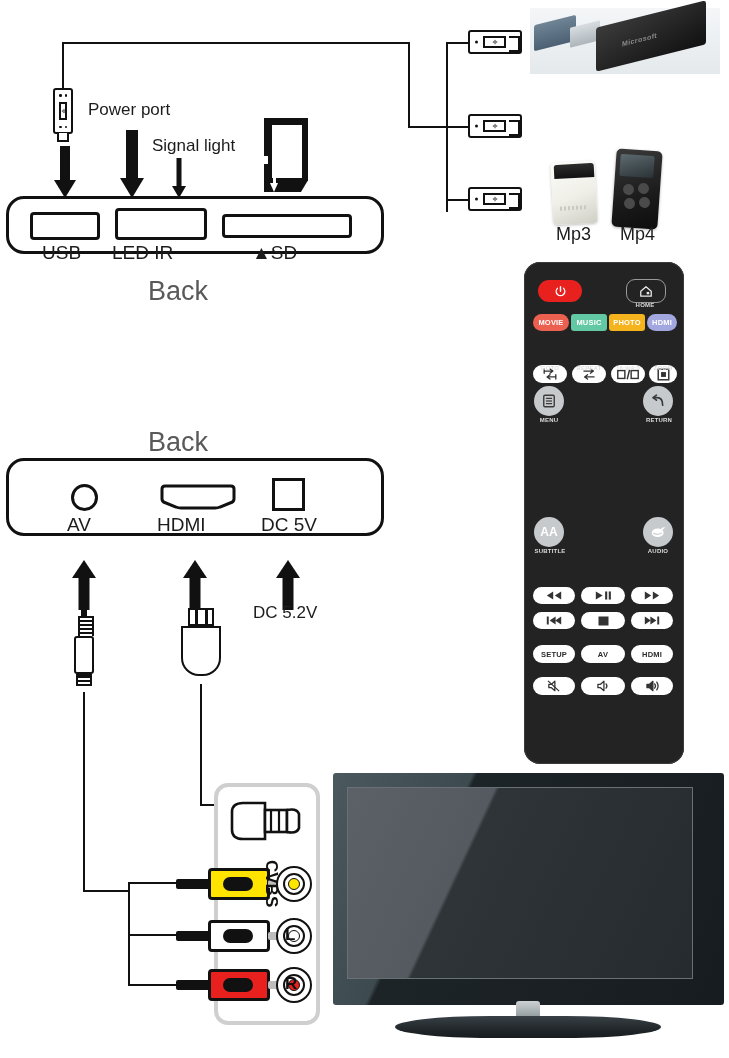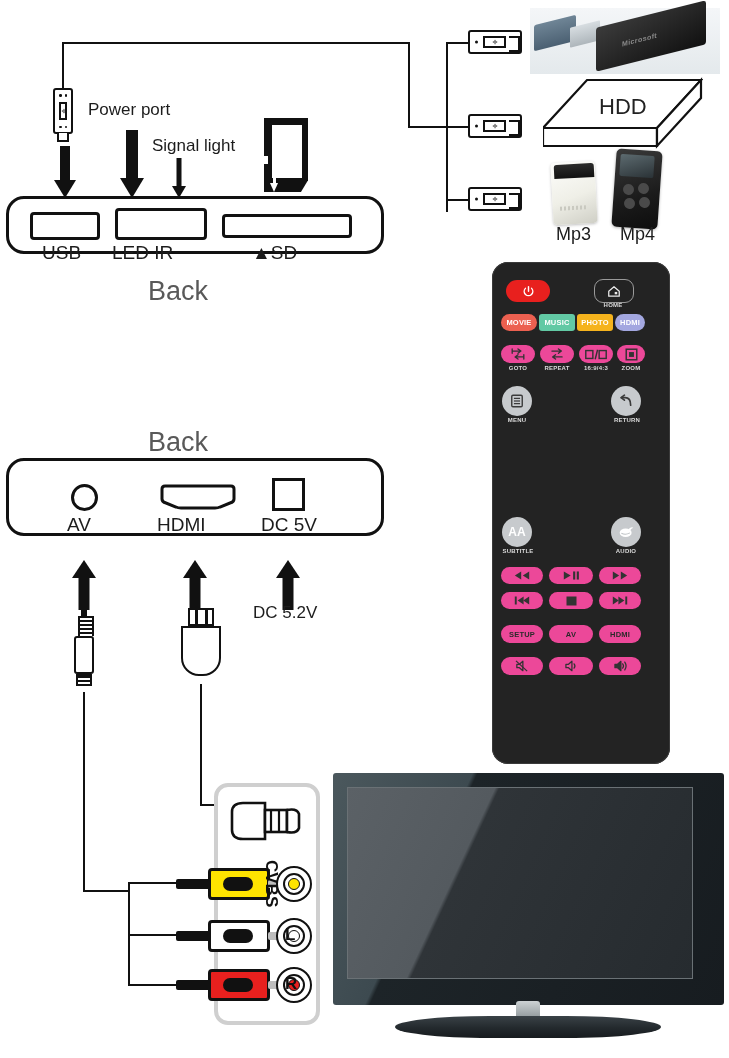--- a/index.html
+++ b/index.html
@@ -37,21 +37,21 @@
   .usbplug{position:absolute;border:2.5px solid #111;border-radius:3px;background:#fff;box-sizing:border-box;
            display:flex;align-items:center;justify-content:center;}
   .usbplug .sym{font-size:9px;line-height:1;color:#111;}
   .dot{position:absolute;background:#111;border-radius:50%;}
 
   
   .remote{position:absolute;background:#232323;border-radius:16px;
           box-shadow:inset 0 0 0 1px #3a3a3a;}
   .rbtn{position:absolute;display:flex;align-items:center;justify-content:center;
         font-size:8px;font-weight:bold;color:#fff;letter-spacing:.2px;}
-  .pill{background:#ec4899;border-radius:40px;color:#2a2a2a;}
+  .pill{background:#ffffff;border-radius:40px;color:#2a2a2a;margin-top:20px;}
   .rcap{position:absolute;font-size:6px;color:#dcdcdc;text-align:center;font-weight:bold;letter-spacing:.2px;}
   .circbtn{position:absolute;border-radius:50%;background:#c7cacd;display:flex;align-items:center;justify-content:center;}
   .dpad{position:absolute;border-radius:50%;background:#c9ccd0;}
   .dpad .inner{position:absolute;left:50%;top:50%;transform:translate(-50%,-50%);
         border-radius:50%;background:#c9ccd0;box-shadow:0 0 0 3px #a9adb2;}
   .dpad .ok{position:absolute;left:50%;top:50%;transform:translate(-50%,-50%);
         font-size:13px;font-weight:bold;color:#ffffff;}
   .tri{position:absolute;width:0;height:0;}
 
   
@@ -164,28 +164,20 @@
     <div style="position:absolute;left:0;top:0;width:190px;height:66px;background:linear-gradient(180deg,#f4f6f8,#e4e9ec);"></div>
     <div style="position:absolute;left:4px;top:12px;width:42px;height:26px;transform:skewY(-14deg);
                 background:linear-gradient(180deg,#6f8596,#4b6072);border-radius:2px;"></div>
     <div style="position:absolute;left:40px;top:16px;width:30px;height:20px;transform:skewY(-14deg);
                 background:linear-gradient(180deg,#d7dde1,#aeb6bb);border-radius:1px;"></div>
     <div style="position:absolute;left:66px;top:6px;width:110px;height:44px;transform:skewY(-14deg);
                 background:linear-gradient(160deg,#3b3b3b,#111);border-radius:3px;"></div>
     <div style="position:absolute;left:92px;top:28px;transform:skewY(-14deg);font-size:7px;color:#8b8b8b;font-weight:bold;letter-spacing:.4px;">Microsoft</div>
   </div>
 
-  <div class="abs" style="left:543px;top:72px;width:160px;height:86px;">
-    <svg width="160" height="86" viewBox="0 0 160 86">
-      <polygon points="0,56 44,8 158,8 114,56" fill="#fff" stroke="#111" stroke-width="2.2"></polygon>
-      <polygon points="0,56 114,56 114,74 0,74" fill="#fff" stroke="#111" stroke-width="2.2"></polygon>
-      <polygon points="114,56 158,8 158,26 114,74" fill="#fff" stroke="#111" stroke-width="2.2"></polygon>
-    </svg>
-    <div style="position:absolute;left:56px;top:22px;font-size:22px;color:#222;">HDD</div>
-  </div>
 
   <div class="abs" style="left:552px;top:162px;width:44px;height:62px;">
     <div style="position:absolute;inset:0;border-radius:4px;transform:rotate(-3deg);
          background:linear-gradient(160deg,#fdfdfb 0%,#efefe7 55%,#cfcfc6 100%);box-shadow:0 1px 3px rgba(0,0,0,.25);"></div>
     <div style="position:absolute;left:2px;top:2px;width:40px;height:14px;border-radius:3px 3px 0 0;transform:rotate(-3deg);
          background:linear-gradient(180deg,#2c2c2c,#111);"></div>
     <div style="position:absolute;left:8px;top:44px;width:26px;height:4px;transform:rotate(-3deg);
          background:repeating-linear-gradient(90deg,#c9c9c0 0 2px,transparent 2px 4px);"></div>
   </div>
 
@@ -294,21 +286,21 @@
     <div class="rcaJack2" style="left:107px;top:7px;width:22px;height:22px;background:#fff;"></div>
     <div class="rcaJack3" style="left:112px;top:12px;width:12px;height:12px;background:#e8201e;border:1.5px solid #111;box-sizing:border-box;"></div>
   </div>
   <div class="rcaLbl" style="left:285px;top:974px;">R</div>
 
   <div class="wire wireV" style="left:128px;top:882px;height:104px;"></div>
   <div class="wire wireH" style="left:128px;top:882px;width:50px;"></div>
   <div class="wire wireH" style="left:128px;top:934px;width:50px;"></div>
   <div class="wire wireH" style="left:128px;top:984px;width:50px;"></div>
 
-  <div class="remote" style="left:492px;top:262px;width:160px;height:502px;padding-left:18px;">
+  <div class="remote" style="left:524px;top:262px;width:160px;height:502px;">
 
     <div class="rbtn" style="left:14px;top:18px;width:44px;height:22px;border-radius:20px;background:#e8201e;">
       <svg width="13" height="13" viewBox="0 0 20 20">
         <path d="M10 2.5v7" stroke="#fff" stroke-width="2.2" stroke-linecap="round" fill="none"></path>
         <path d="M5.2 5.2a6.6 6.6 0 1 0 9.6 0" stroke="#fff" stroke-width="2.2" fill="none" stroke-linecap="round"></path>
       </svg>
     </div>
 
     <div class="rbtn" style="left:102px;top:17px;width:38px;height:22px;border-radius:9px;background:transparent;border:1px solid #9a9a9a;">
       <svg width="14" height="13" viewBox="0 0 20 18">

